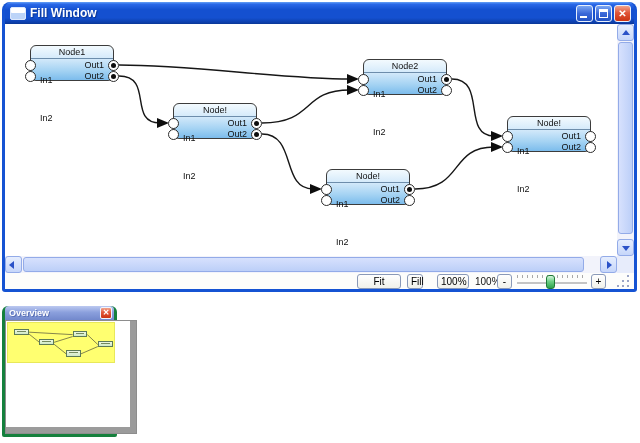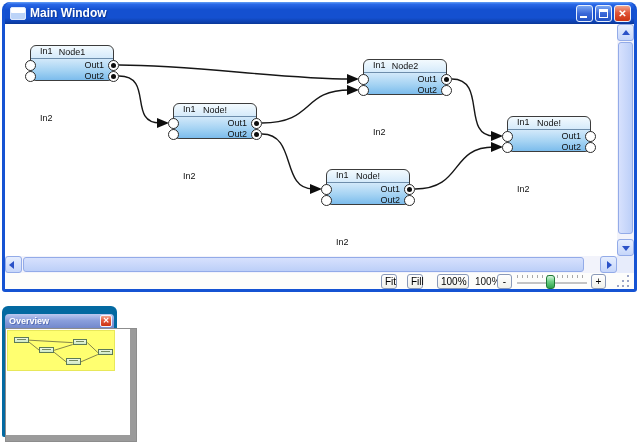--- a/index.html
+++ b/index.html
@@ -28,21 +28,21 @@
 
   
   .canvas{position:absolute;left:0;top:0;width:612px;height:232px;background:#fff;overflow:hidden;}
   #edges-svg{position:absolute;left:0;top:0;}
   .node{position:absolute;width:84px;height:36px;box-sizing:border-box;border:1px solid #3c3c3c;border-radius:6px;
      background:linear-gradient(180deg,#f3fafe 0%,#d3e9fa 38%,#a5d3f3 72%,#7cbcec 100%);
      font-size:9px;color:#111;}
   .node-title{height:12px;line-height:12px;text-align:center;border-bottom:1px solid #6d8dab;
      border-radius:6px 6px 0 0;font-size:9px;}
   .port-label{position:absolute;height:11px;line-height:11px;font-size:9px;}
-  .pl-in1{left:9px;top:0;} .pl-in2{left:9px;top:25px;margin-top:42px;}
+  .pl-in1{left:9px;top:29px;} .pl-in2{left:9px;top:25px;margin-top:42px;}
   .pl-out1{right:9px;top:14px;text-align:center;} .pl-out2{right:9px;top:25px;text-align:right;}
   .port-dot{position:absolute;width:9px;height:9px;border:1.5px solid #2b2b2b;border-radius:50%;background:#fff;box-sizing:content-box;}
   .pd-in1{left:-6px;top:14px;} .pd-in2{left:-6px;top:25px;}
   .pd-out1{right:-6px;top:14px;} .pd-out2{right:-6px;top:25px;}
   .port-dot.connected::after{content:'';position:absolute;left:2px;top:2px;width:5px;height:5px;background:#0d0d0d;border-radius:50%;}
 
   
   .vscroll{position:absolute;left:612px;top:0;width:17px;height:232px;background:#f2f3fb;}
   .hscroll{position:absolute;left:0;top:232px;width:612px;height:17px;background:#f2f3fb;}
   .sb-corner{position:absolute;left:612px;top:232px;width:17px;height:17px;background:#e7ecfb;}
@@ -67,43 +67,43 @@
   .slider{position:absolute;left:512px;top:1px;width:70px;height:15px;}
   .slider .ticks{position:absolute;left:0;top:1px;width:70px;height:3px;
      background:repeating-linear-gradient(90deg,#a9a9a9 0 1px,transparent 1px 5px);}
   .slider .groove{position:absolute;left:0;top:8px;width:70px;height:2px;background:#c4c4c4;border-bottom:1px solid #fff;}
   .slider .thumb{position:absolute;top:1px;width:9px;height:14px;box-sizing:border-box;border:1px solid #1f7a36;border-radius:3px;
      background:linear-gradient(180deg,#d6f6de 0%,#6ed086 45%,#2ea34c 100%);}
   .grip{position:absolute;left:613px;top:3px;width:12px;height:12px;}
   .grip i{position:absolute;width:2px;height:2px;background:#9ba5c6;box-shadow:1px 1px 0 #fff;}
 
   
-  .overview-window{left:2px;top:306px;width:115px;height:131px;background:#0369a1;
-     border-radius:6px 6px 2px 2px;padding:8px 3px 3px 3px;}
+  .overview-window{left:2px;top:306px;width:115px;height:131px;background:#15803d;
+     border-radius:6px 6px 2px 2px;padding:0 3px 3px 3px;}
   .ov-titlebar{height:14px;border-radius:4px 4px 0 0;position:relative;
      background:linear-gradient(180deg,#bcc9f0 0%,#8ba0dd 45%,#7288cc 100%);display:flex;align-items:center;}
   .ov-titlebar .title{color:#fff;font-size:9px;font-weight:bold;margin-left:4px;text-shadow:1px 1px 0 #5a70b4;}
   .ov-close{position:absolute;right:2px;top:1px;width:12px;height:12px;box-sizing:border-box;border:1px solid #f0f4fe;border-radius:2px;
      background:linear-gradient(180deg,#f2a48c 0%,#e1563a 45%,#cc3311 100%);padding:0;}
   .ov-close .glyph-x{left:0;top:0;width:10px;font-size:8px;line-height:10px;}
   .ov-content{position:relative;width:132px;height:114px;background:#fff;box-sizing:border-box;border:1px solid #8d8d8d;
      box-shadow:inset -6px 0 0 #9b9b9b, inset 0 -6px 0 #9b9b9b;overflow:hidden;}
   .ov-viewport{position:absolute;left:1px;top:1px;width:106px;height:39px;background:#ffff70;border:1px solid #ededp5a;border:1px solid #e8e85a;}
   #mini-svg{position:absolute;left:0;top:0;}
   .mini-node{position:absolute;width:14px;height:6px;box-sizing:border-box;border:1px solid #5d7a58;
      background:linear-gradient(180deg,#eef7e4 0%,#cfe9c4 100%);}
   .mini-node::after{content:'';position:absolute;left:2px;top:1px;right:2px;height:1px;background:#748a5e;}
 </style>
 </head>
 <body>
 
 <div class="xp-window main-window">
   <div class="titlebar">
     <span class="win-icon"></span>
-    <span class="title">Main Window</span>
+    <span class="title">Fill Window</span>
     <div class="win-buttons">
       <button class="win-btn">
           <span class="glyph-min"></span>
         </button>
       <button class="win-btn">
           <span class="glyph-max"></span>
         </button>
       <button class="win-btn close">
           <span class="glyph-x">✕</span>
         </button>
@@ -201,21 +201,21 @@
           <i class="tri tri-left"></i>
         </span>
       <span class="sb-thumb"></span>
       <span class="sb-btn" style="left:595px;top:0;">
           <i class="tri tri-right"></i>
         </span>
     </div>
     <div class="sb-corner"></div>
 
     <div class="toolbar">
-      <button class="tb-btn" style="left:376px;width:16px;">Fit</button>
+      <button class="tb-btn" style="left:352px;width:44px;">Fit</button>
       <button class="tb-btn" style="left:402px;width:16px;">Fill</button>
       <button class="tb-btn" style="left:432px;width:32px;">100%</button>
       <span class="tb-label" style="left:470px;">100%</span>
       <button class="tb-btn" style="left:492px;width:15px;">-</button>
       <div class="slider">
         <div class="ticks"></div>
         <div class="groove"></div>
         <div class="thumb" id="slider-thumb" style="left: 29px;"></div>
       </div>
       <button class="tb-btn" style="left:586px;width:15px;">+</button>

